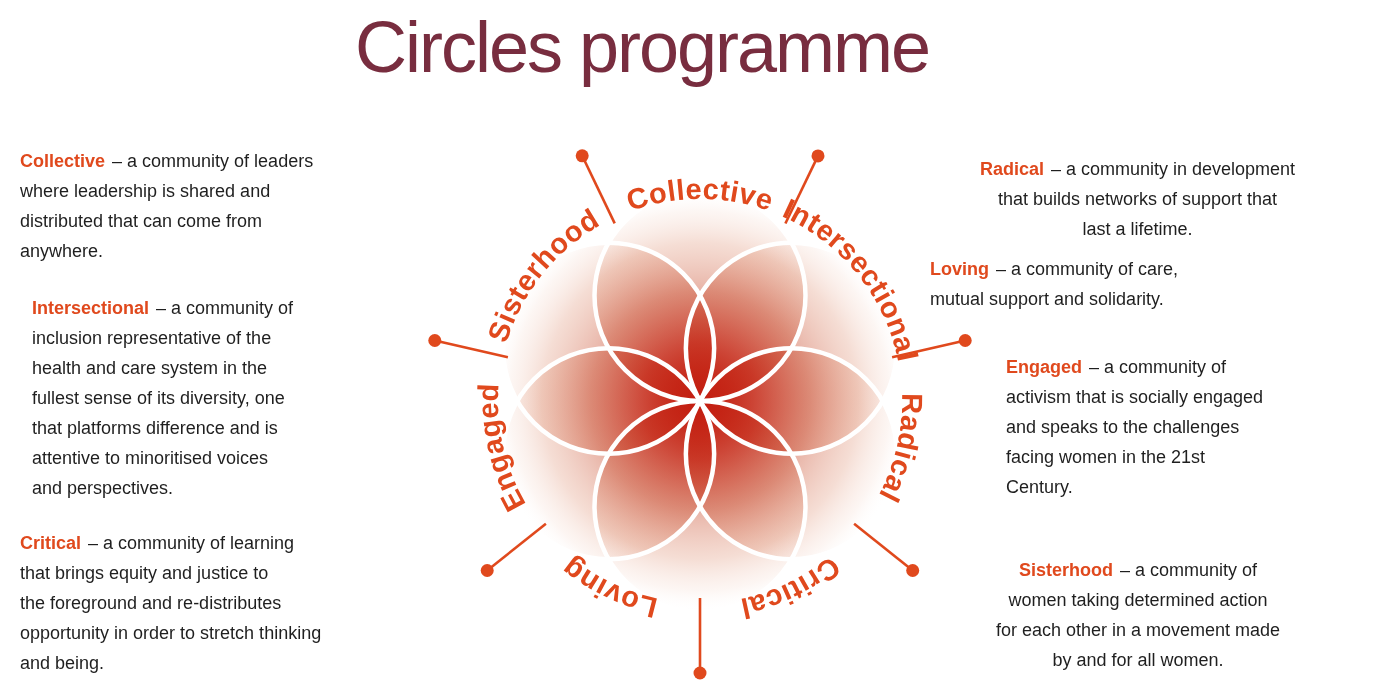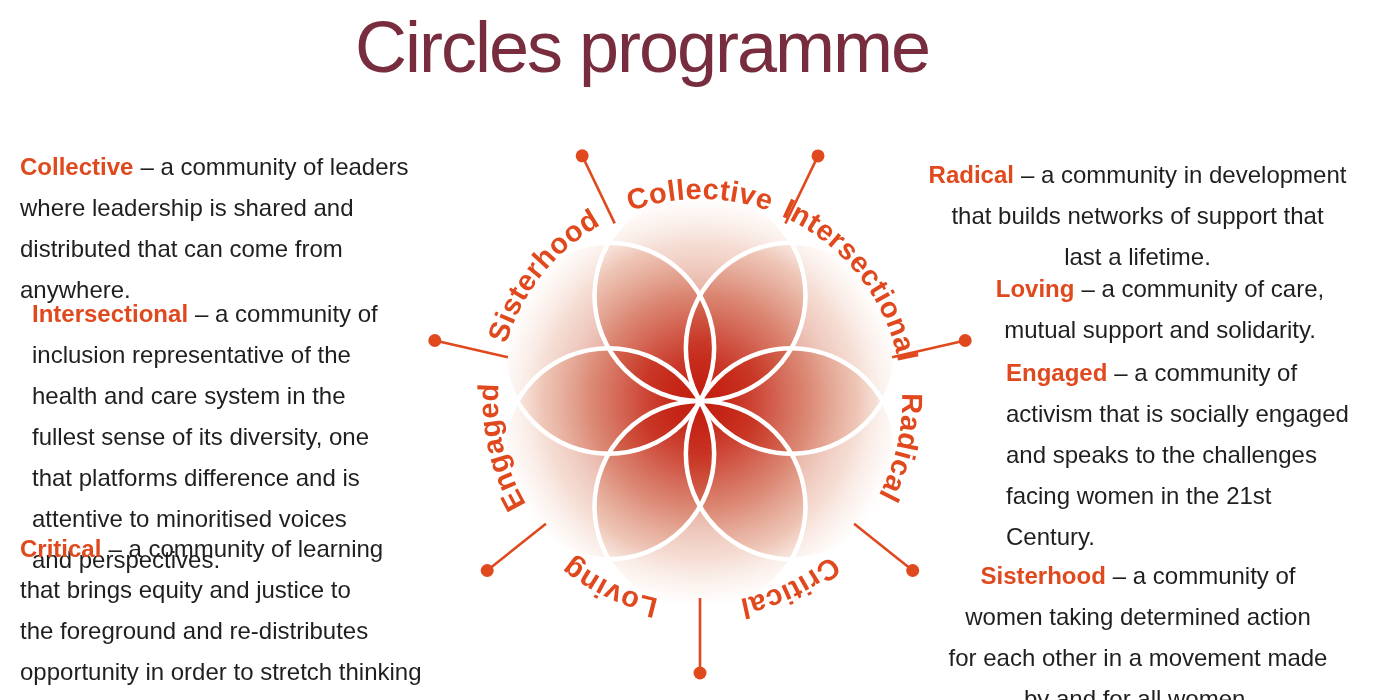--- a/index.html
+++ b/index.html
@@ -25,35 +25,35 @@
   .connector { stroke: var(--accent_orange, #e0491d); stroke-width: 2.6px; }
   .cdot { fill: var(--accent_orange, #e0491d); }
   .ring-label {
     font-family: "Liberation Sans", sans-serif;
     font-size: 29px; font-weight: 700; letter-spacing: 0.5px;
     fill: var(--accent_orange, #e0491d);
   }
 
   .def {
     position: absolute;
-    font-size: 24px; line-height: 41px;
+    font-size: 18px; line-height: 30px;
     color: var(--body_text, #1f1f1f);
   }
   .def .term {
     color: var(--accent_orange, #e0491d);
     font-weight: 700;
     margin-right: 7px;
   }
   .def .rest { white-space: pre-line; }
 
   #def-collective     { left: 20px;   top: 146px; width: 560px; }
   #def-intersectional { left: 32px;   top: 293px; width: 560px; }
   #def-critical       { left: 20px;   top: 528px; width: 570px; }
   #def-radical        { left: 880px;  top: 146px; width: 515px; text-align: center; margin-top: 8px; }
-  #def-loving         { left: 930px;  top: 268px; width: 460px; text-align: center; }
+  #def-loving         { left: 930px;  top: 254px; width: 460px; text-align: left; }
   #def-engaged        { left: 1006px; top: 352px; width: 392px; }
   #def-sisterhood     { left: 882px;  top: 555px; width: 512px; text-align: center; }
 </style>
 </head>
 <body>
 
 <div class="canvas">
 
   <h1 class="title">Circles programme</h1>
 

